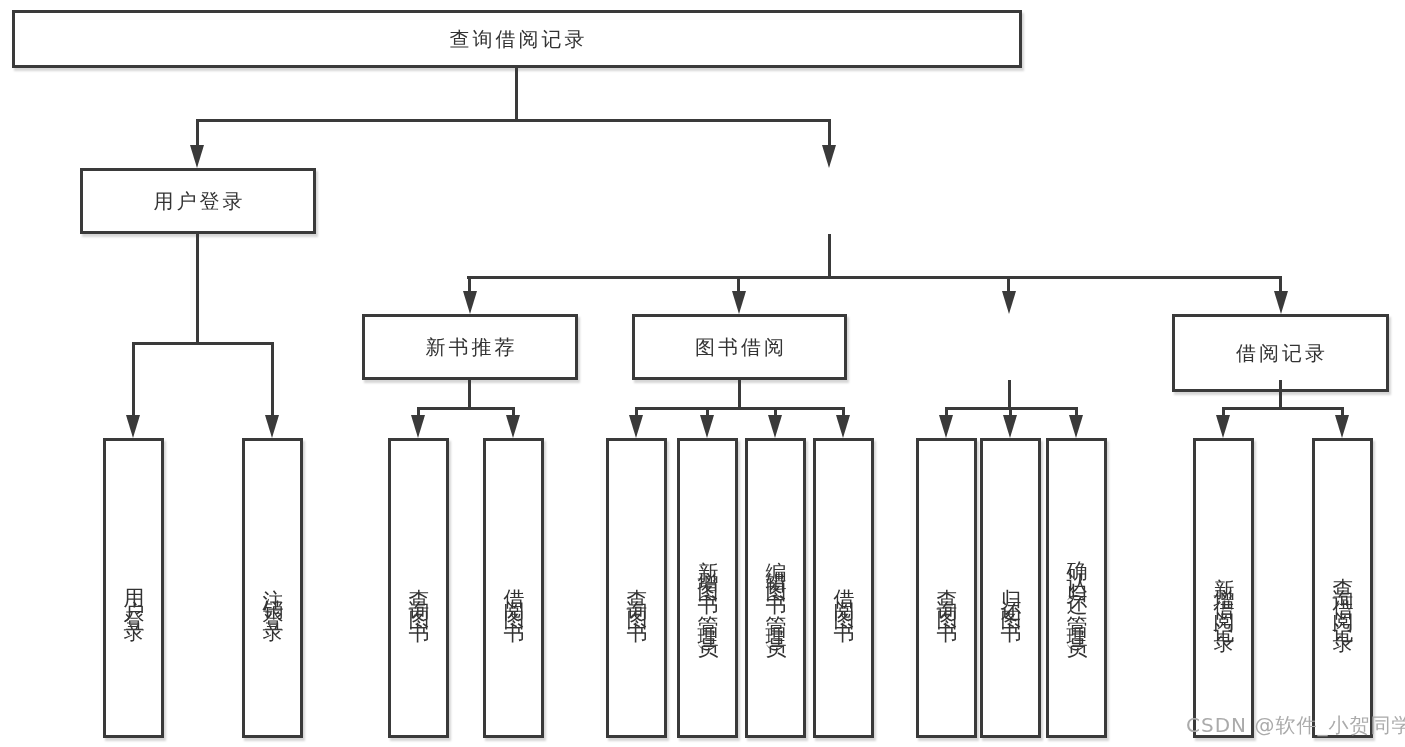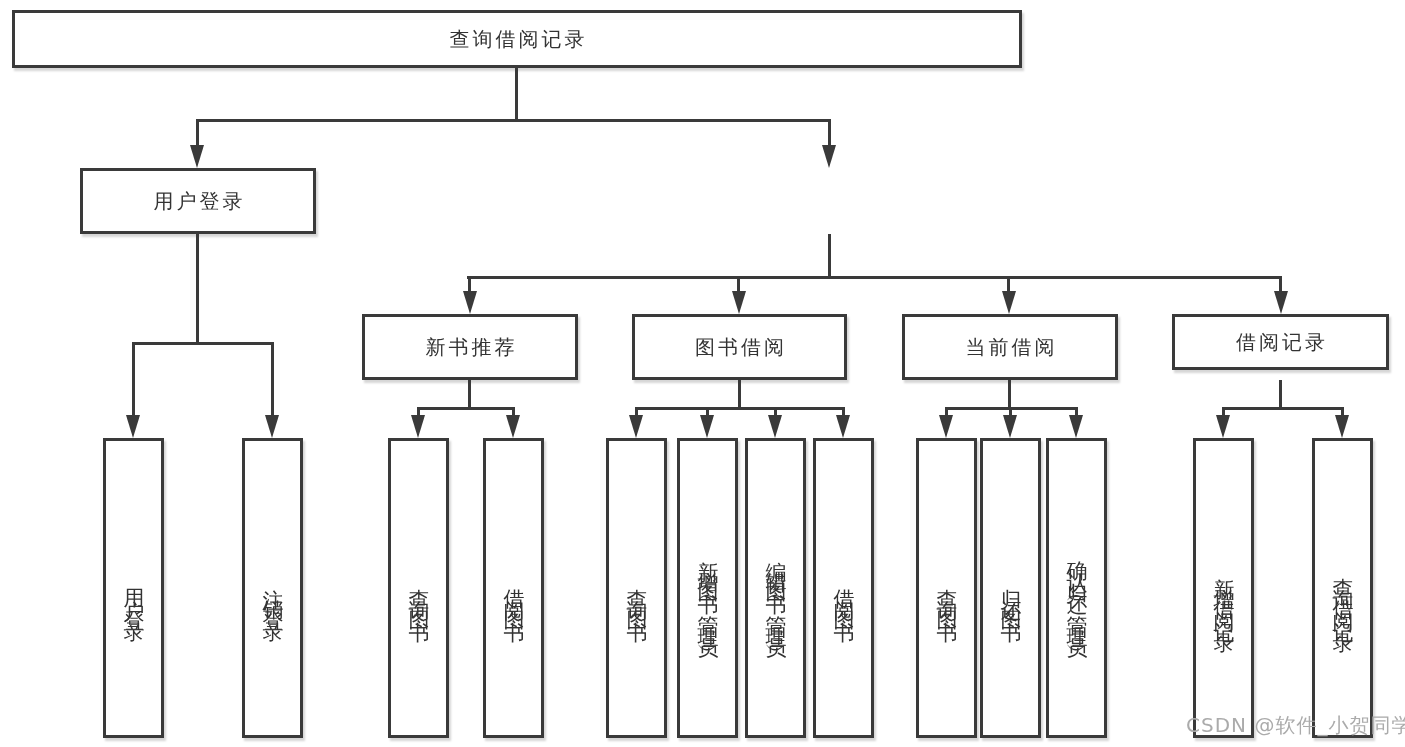--- a/index.html
+++ b/index.html
@@ -55,24 +55,21 @@
   <div class="arrow" style="left:1002px;top:291px"></div>
   <div class="vline" style="left:1279px;top:276px;height:17px"></div>
   <div class="arrow" style="left:1274px;top:291px"></div>
 
   <div class="box" style="left:632px;top:314px;width:215px;height:66px">
     <span class="hlabel">图书借阅</span>
   </div>
   <div class="box" style="left:362px;top:314px;width:216px;height:66px">
     <span class="hlabel">新书推荐</span>
   </div>
-  <div class="box" style="left:902px;top:314px;width:216px;height:66px">
-    <span class="hlabel">当前借阅</span>
-  </div>
-  <div class="box" style="left:1172px;top:314px;width:217px;height:56px">
+  <div class="box" style="left:1172px;top:314px;width:217px;height:78px">
     <span class="hlabel">借阅记录</span>
   </div>
 
   <div class="vline" style="left:468px;top:380px;height:27px"></div>
   <div class="hline" style="left:417px;top:407px;width:98px"></div>
   <div class="vline" style="left:417px;top:407px;height:10px"></div>
   <div class="arrow" style="left:411px;top:415px"></div>
   <div class="vline" style="left:512px;top:407px;height:10px"></div>
   <div class="arrow" style="left:506px;top:415px"></div>
 

